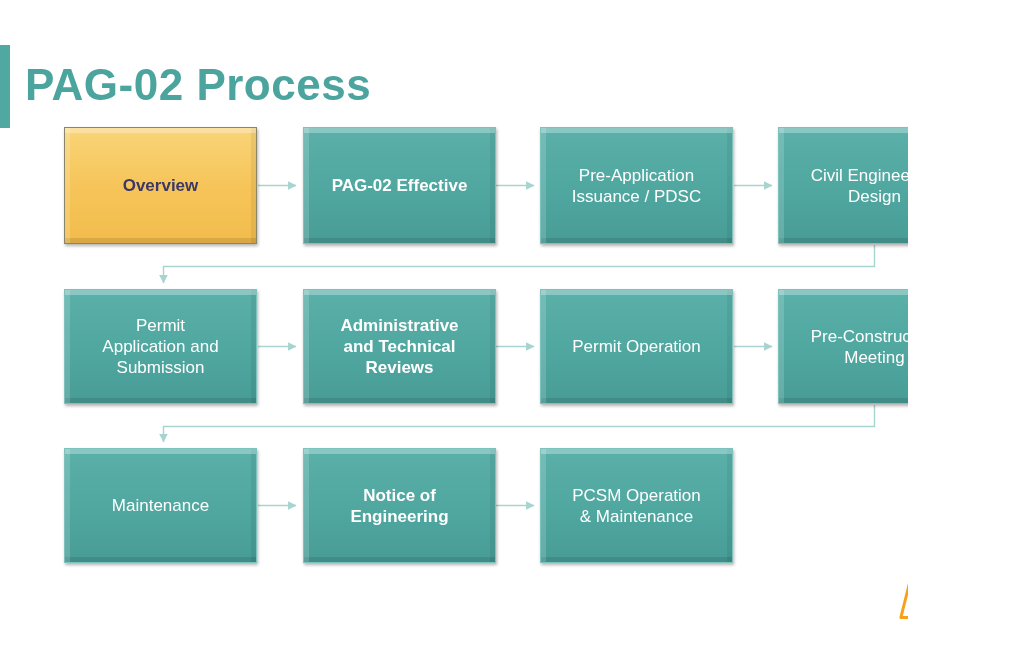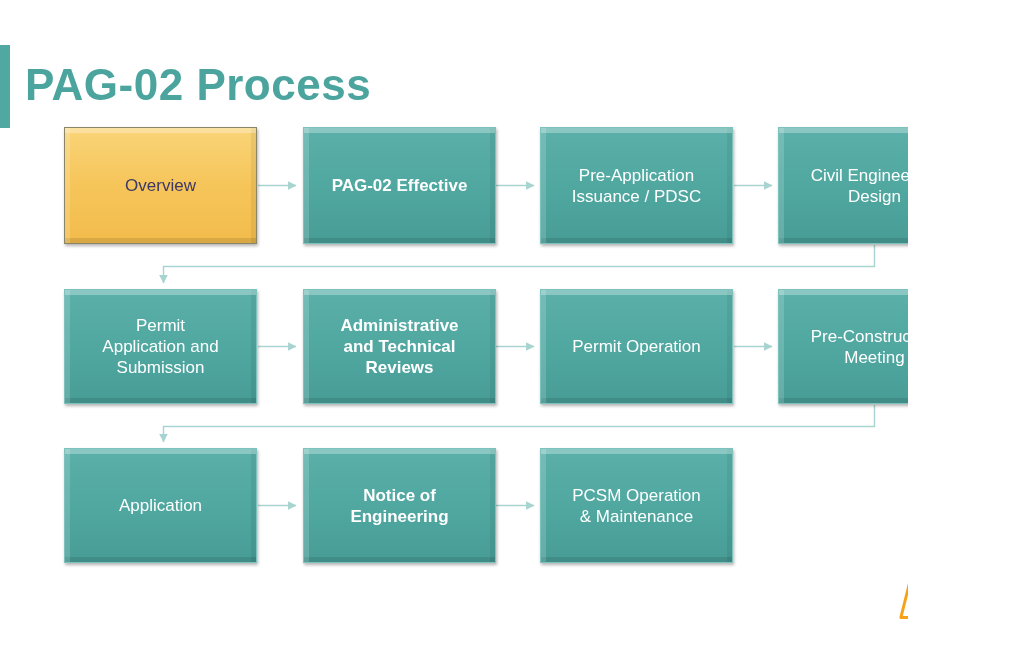--- a/index.html
+++ b/index.html
@@ -44,21 +44,21 @@
   }
   .node-label{
     color:#ffffff;font-size:17px;line-height:21px;
     white-space:pre-line;padding:4px 8px;
   }
   .node.highlight{
     background:linear-gradient(180deg,#F9D478 0%,#F6C55A 50%,#F2BC4C 100%);
     border:1px solid #8A8566;
   }
   .node.highlight .node-label{
-    color:#3D3865;font-weight:normal;
+    color:#3D3865;font-weight:bold;
   }
   .r1{top:127px;height:117px;}
   .r2{top:289px;height:115px;}
   .r3{top:448px;height:115px;}
   .c1{left:64px;}
   .c2{left:303px;font-weight:bold;}
   .c3{left:540px;}
   .c4{left:778px;}
   
   .connectors{position:absolute;left:0;top:0;width:1024px;height:664px;pointer-events:none;}
@@ -150,21 +150,21 @@
   </div>
   <div class="node r2 c3">
     <div class="node-label">Permit Operation</div>
   </div>
   <div class="node r2 c4">
     <div class="node-label">Pre-Construction
 Meeting</div>
   </div>
 
   <div class="node r3 c1">
-    <div class="node-label">Application</div>
+    <div class="node-label">Maintenance</div>
   </div>
   <div class="node r3 c2">
     <div class="node-label">Notice of
 Engineering</div>
   </div>
   <div class="node r3 c3">
     <div class="node-label">PCSM Operation
 &amp; Maintenance</div>
   </div>
 

